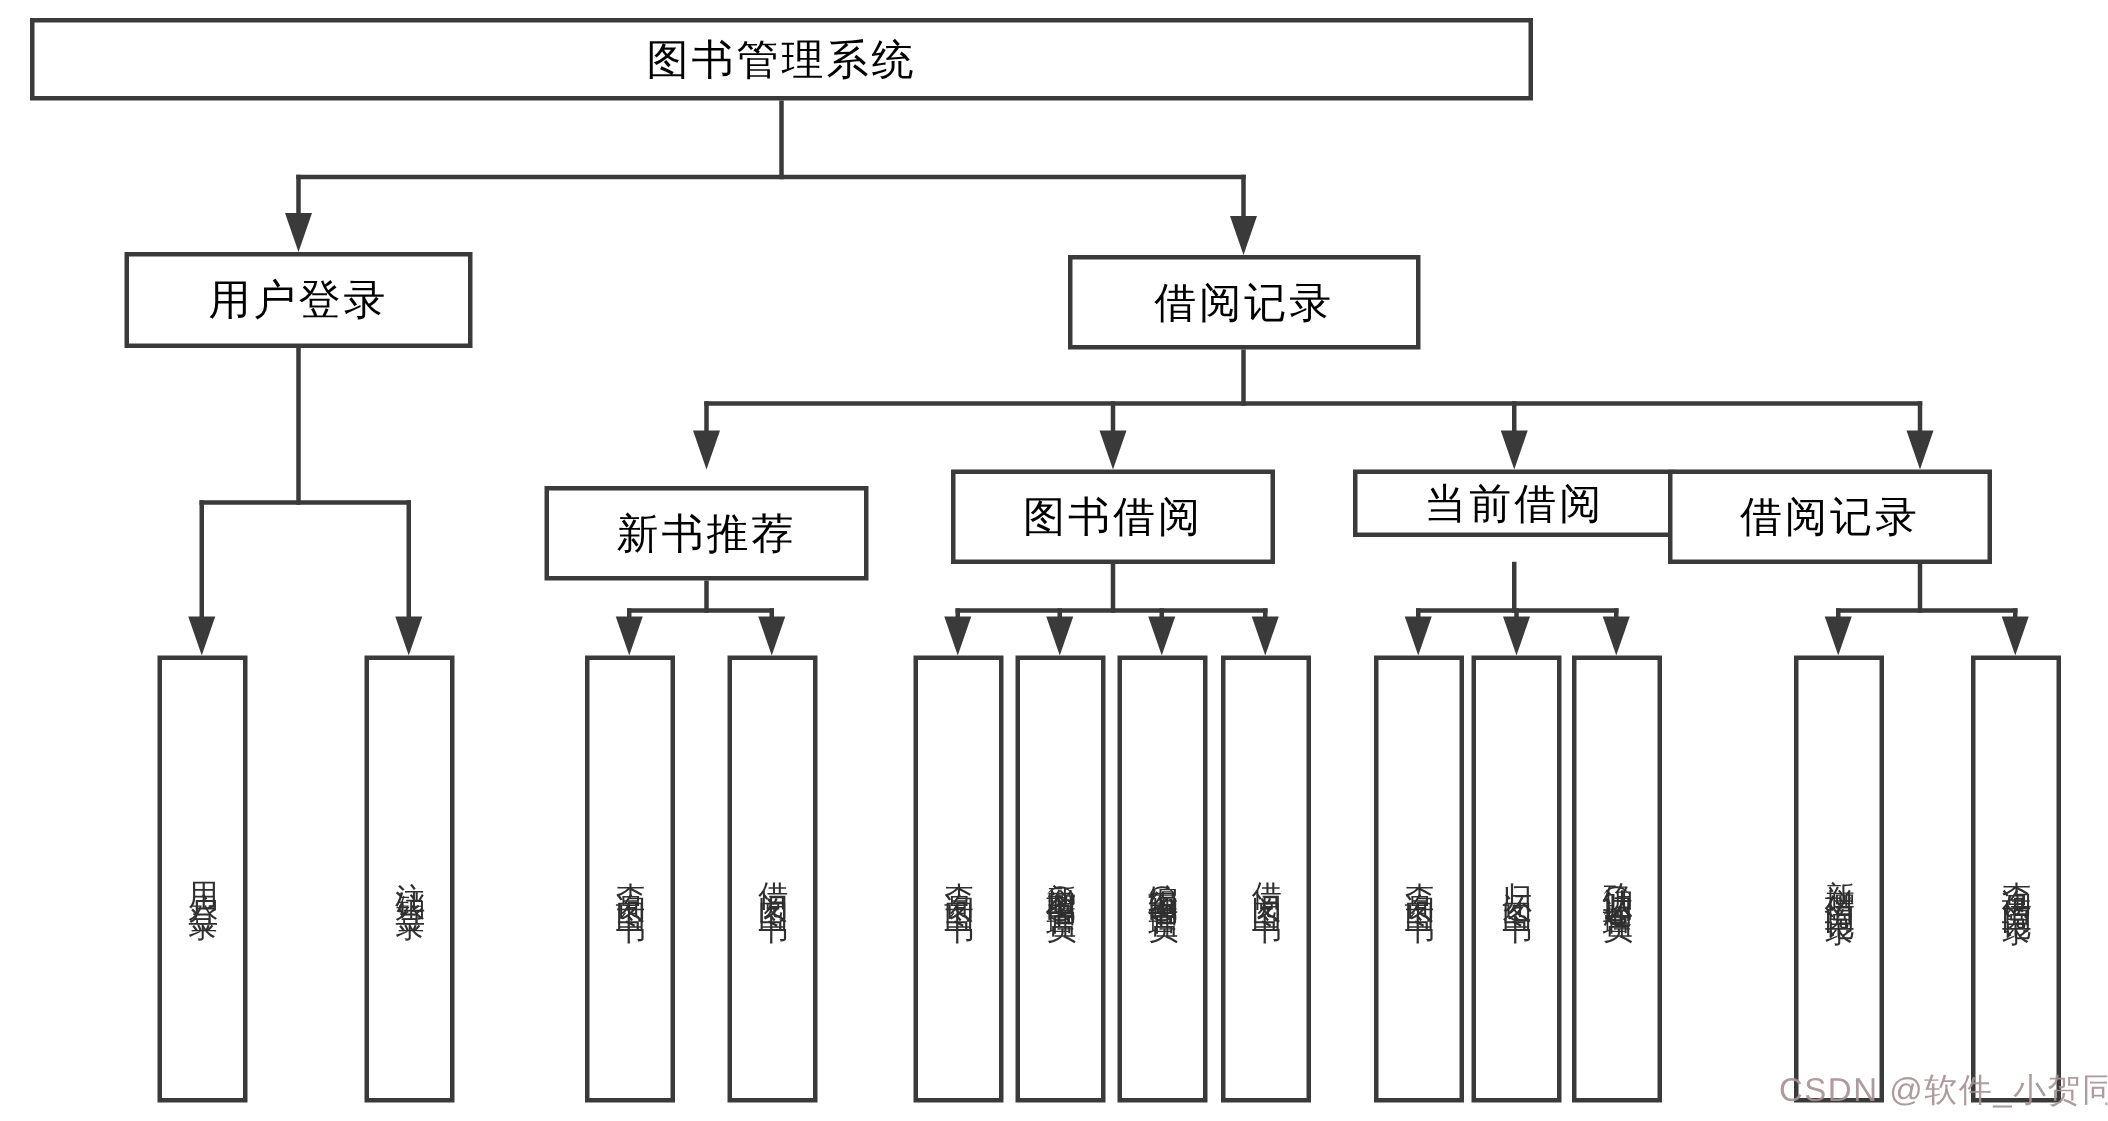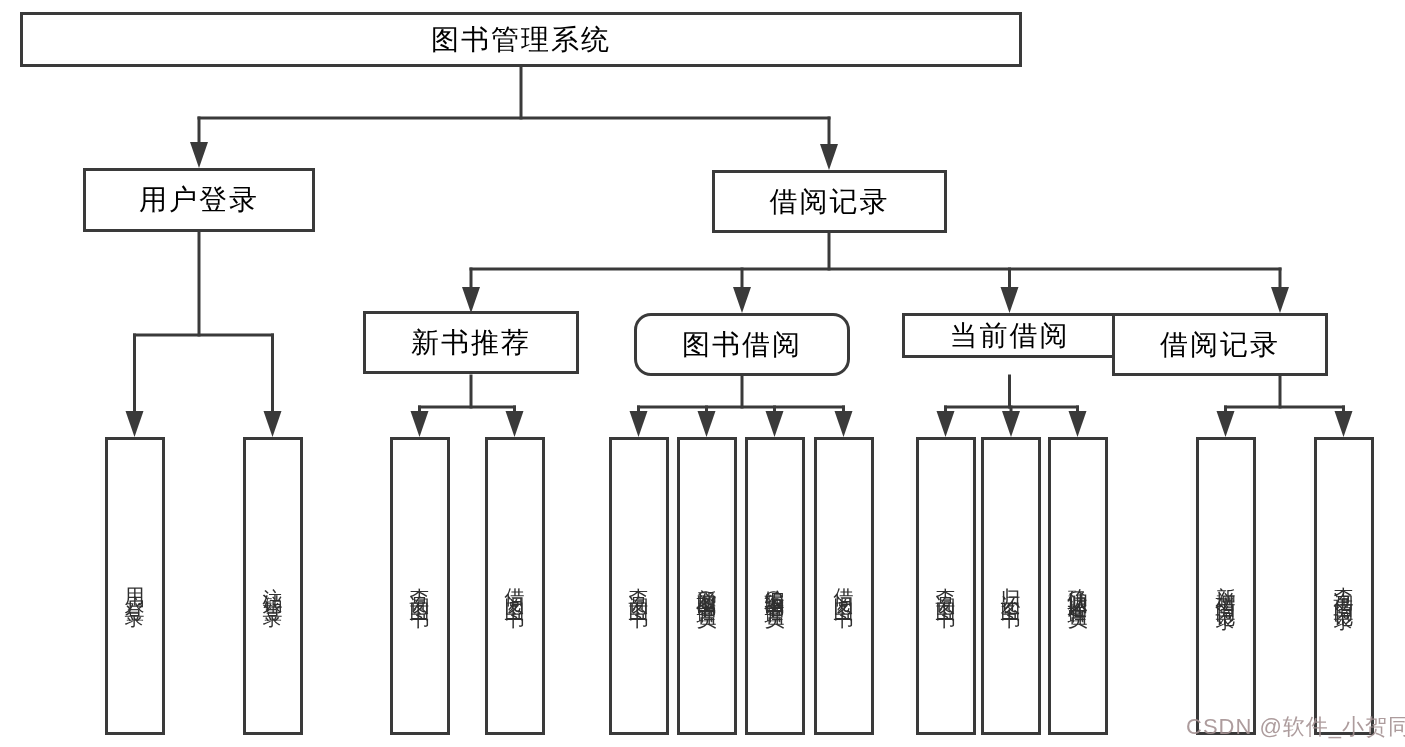--- a/index.html
+++ b/index.html
@@ -135,24 +135,24 @@
     <span class="lbl">图书管理系统</span>
   </div>
 
   <div class="node" style="left:83px;top:168px;width:232px;height:64px;">
     <span class="lbl">用户登录</span>
   </div>
   <div class="node" style="left:712px;top:170px;width:235px;height:63px;">
     <span class="lbl">借阅记录</span>
   </div>
 
-  <div class="node" style="left:363px;top:311px;width:216px;height:63px;">
+  <div class="node" style="left:363px;top:324px;width:216px;height:63px;">
     <span class="lbl">新书推荐</span>
   </div>
-  <div class="node" style="left:634px;top:313px;width:216px;height:63px;border-radius:17px;">
+  <div class="node" style="left:634px;top:313px;width:216px;height:63px;">
     <span class="lbl">图书借阅</span>
   </div>
   <div class="node" style="left:902px;top:313px;width:215px;height:45px;">
     <span class="lbl">当前借阅</span>
   </div>
   <div class="node" style="left:1112px;top:313px;width:216px;height:63px;">
     <span class="lbl">借阅记录</span>
   </div>
 
   <div class="leaf" style="left:105px;">

